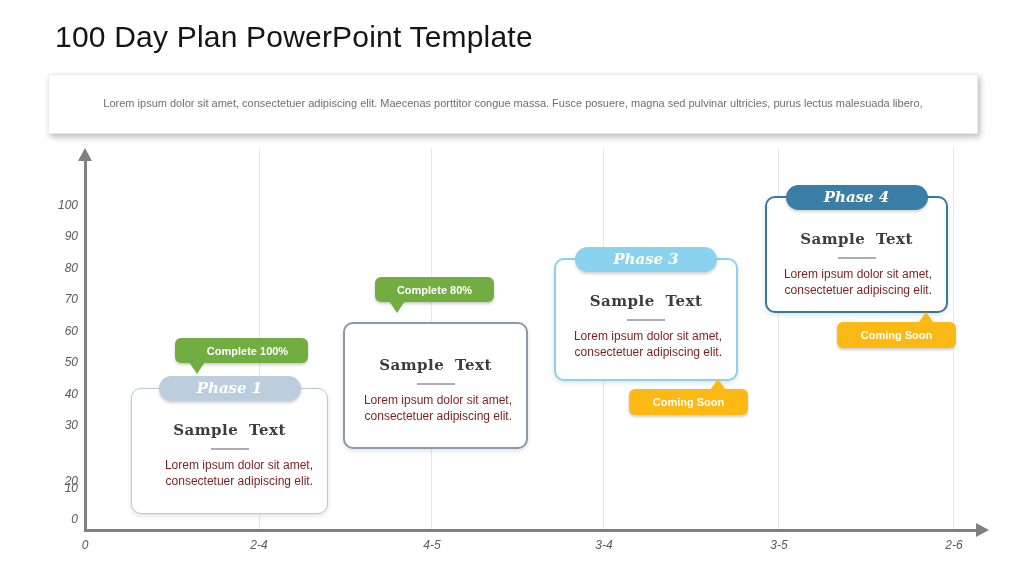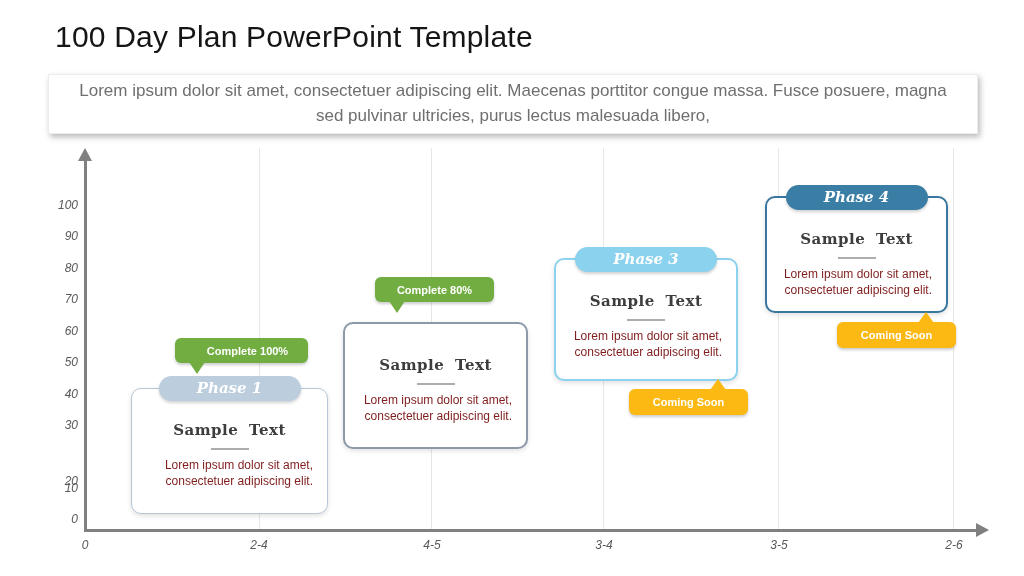--- a/index.html
+++ b/index.html
@@ -3,21 +3,21 @@
 <meta charset="utf-8">
 <style>
   html,body{margin:0;padding:0;background:#fff;}
   .slide{position:relative;width:1024px;height:576px;background:#ffffff;overflow:hidden;
          font-family:"Liberation Sans",sans-serif;}
   .title{position:absolute;left:55px;top:20px;font-size:30px;color:#151515;
          letter-spacing:0.2px;font-weight:500;}
   .desc-box{position:absolute;left:48px;top:74px;width:930px;height:60px;background:#fff;
             border:1px solid #ececec;box-shadow:2px 3px 6px rgba(0,0,0,0.28);
             display:flex;align-items:center;justify-content:center;box-sizing:border-box;}
-  .desc-text{font-size:17px;color:#6f6f6f;text-align:center;line-height:1.45;
+  .desc-text{font-size:11px;color:#6f6f6f;text-align:center;line-height:1.45;
              padding:0 28px;}
   
   .y-axis{position:absolute;left:84px;top:160px;width:3px;height:372px;background:#808080;}
   .y-arrow{position:absolute;left:78px;top:148px;width:0;height:0;
            border-left:7px solid transparent;border-right:7px solid transparent;
            border-bottom:13px solid #808080;}
   .x-axis{position:absolute;left:84px;top:529px;width:894px;height:3px;background:#808080;}
   .x-arrow{position:absolute;left:976px;top:523px;width:0;height:0;
            border-top:7px solid transparent;border-bottom:7px solid transparent;
            border-left:13px solid #808080;}

